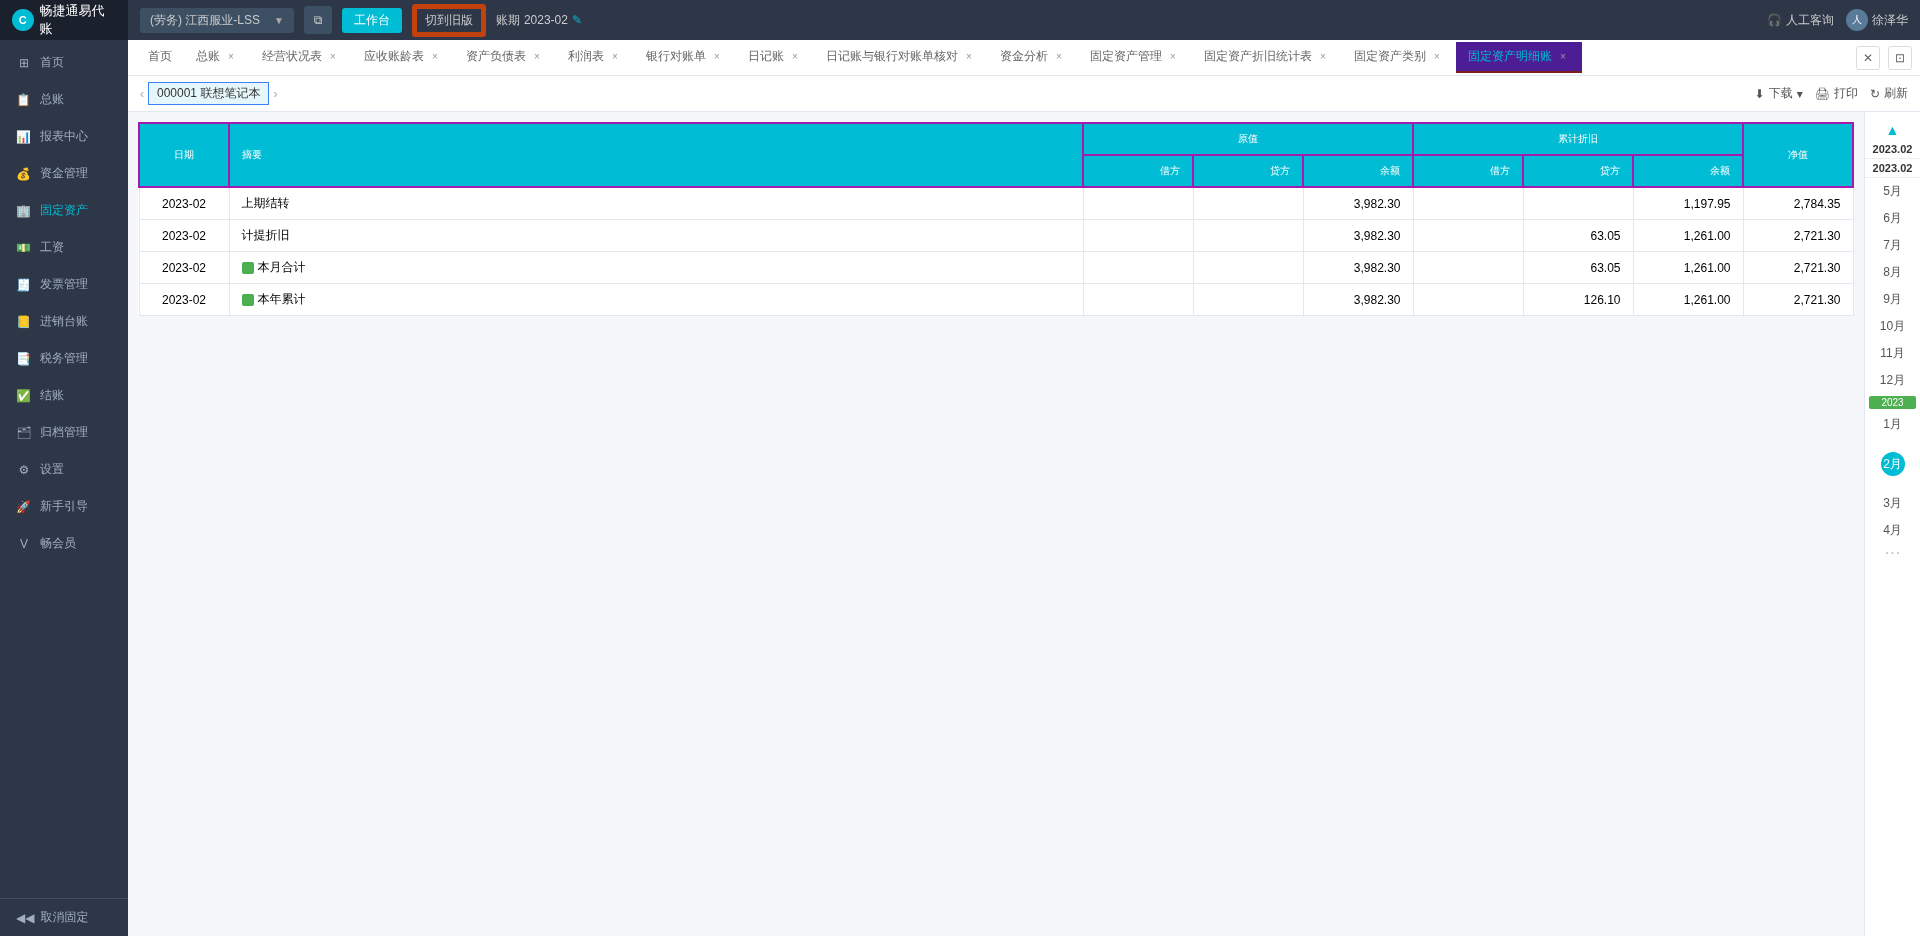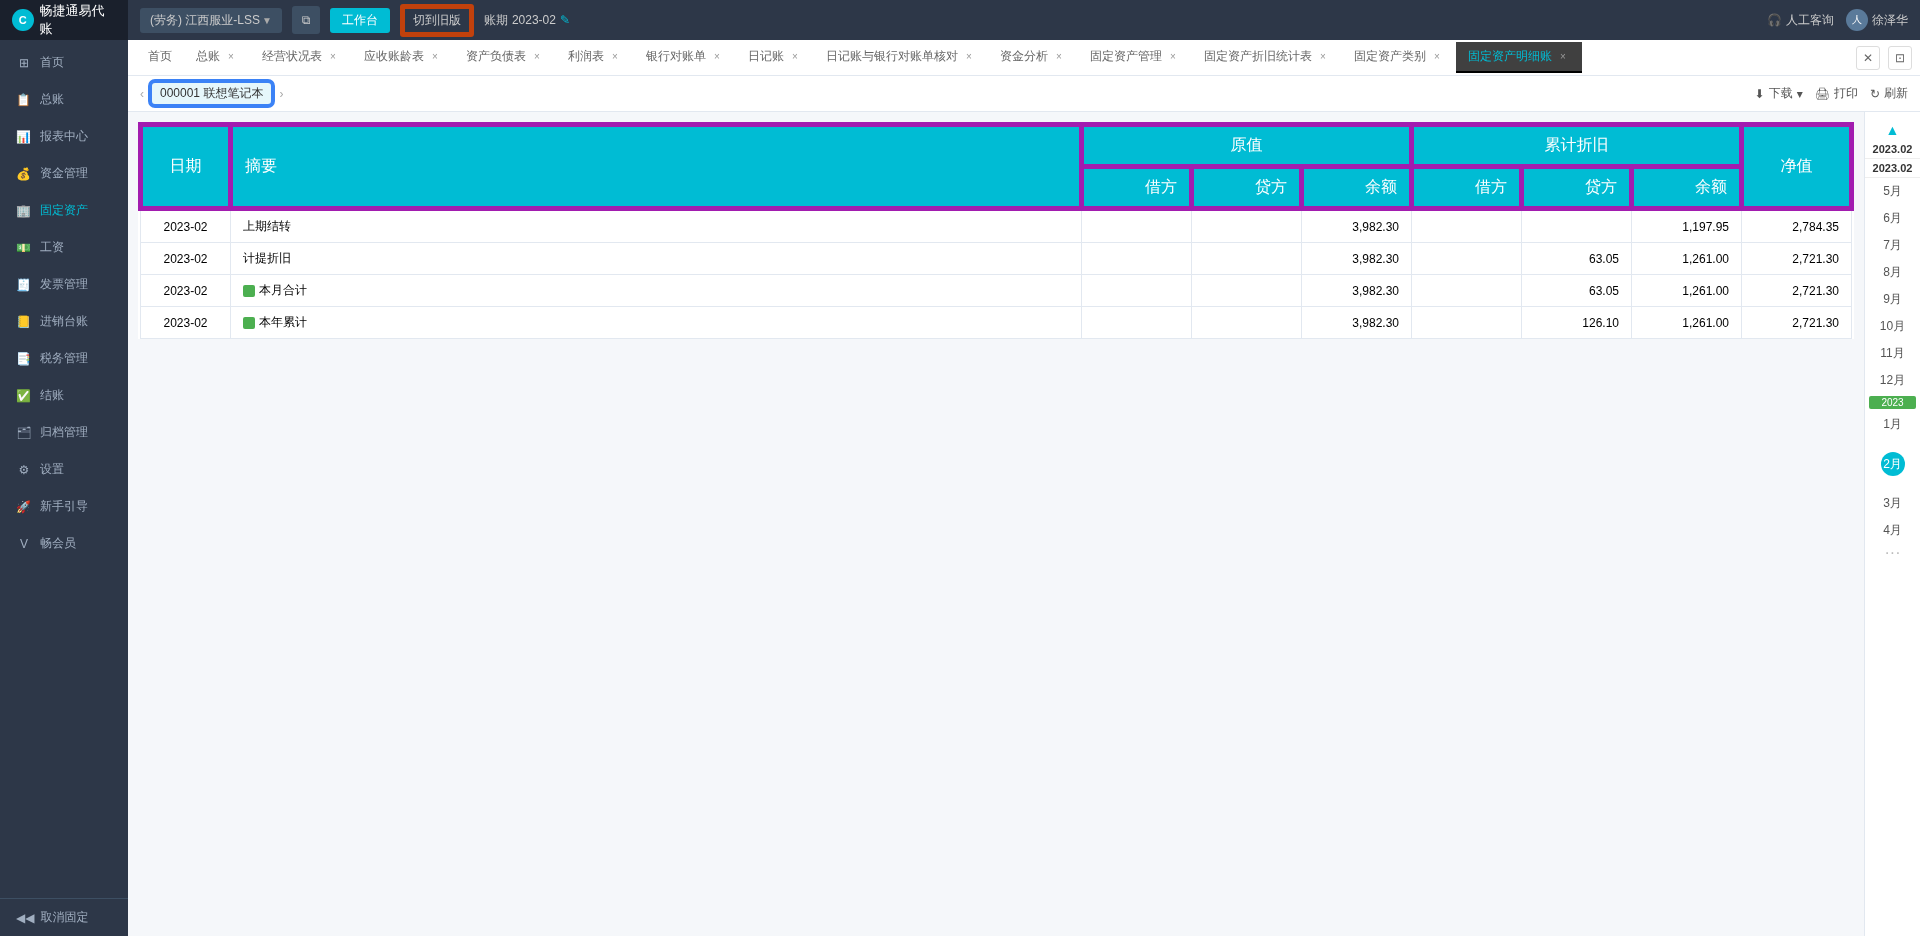--- a/index.html
+++ b/index.html
@@ -65,21 +65,21 @@
     .topbar {
       height: 40px;
       background: #2d3748;
       display: flex;
       align-items: center;
       padding: 0 12px;
       gap: 10px;
       flex-shrink: 0;
     }
     .topbar-company {
-      display: flex; align-items: center; gap: 2px;
+      display: flex; align-items: center; gap: 14px;
       color: #ccc; font-size: 12px;
       background: #3d4f63;
       padding: 4px 10px;
       border-radius: 3px;
       cursor: pointer;
     }
     .topbar-company-arrow { color: #aaa; font-size: 10px; }
     .topbar-icon-btn {
       width: 28px; height: 28px;
       background: #3d4f63;
@@ -140,22 +140,22 @@
       display: flex; align-items: center; gap: 4px;
       padding: 6px 12px;
       font-size: 12px;
       cursor: pointer;
       border-bottom: 2px solid transparent;
       color: #666;
       flex-shrink: 0;
     }
     .tab-item.active {
       color: #00bcd4;
-      border-bottom: 2px solid #000000;
-      background: #404040;
+      border-bottom: 2px solid #7f1d1d;
+      background: #4c1d95;
     }
     .tab-close {
       font-size: 10px; color: #999; cursor: pointer;
       width: 14px; height: 14px; display: flex; align-items: center; justify-content: center;
       border-radius: 50%;
     }
     .tabbar-right {
       margin-left: auto;
       display: flex; align-items: center; gap: 8px;
       flex-shrink: 0;
@@ -176,23 +176,23 @@
       gap: 8px;
       flex-shrink: 0;
       border-bottom: 1px solid #e2e8f0;
     }
     .breadcrumb-nav {
       display: flex; align-items: center; gap: 4px;
       font-size: 12px; color: #666;
     }
     .breadcrumb-item {
       background: #e6f7fb;
-      border: 4px solid #3b82f6;
+      border: 1px solid #3b82f6;
       padding: 2px 8px;
-      border-radius: 7px;
+      border-radius: 0;
       color: #333;
       font-size: 12px;
     }
     .breadcrumb-arrow { color: #aaa; }
     .sub-toolbar-right {
       margin-left: auto;
       display: flex; align-items: center; gap: 12px;
     }
     .toolbar-btn {
       display: flex; align-items: center; gap: 4px;
@@ -219,22 +219,22 @@
       width: 100%;
       border-collapse: collapse;
       background: white;
     }
     .data-table th {
       background: #00bcd4;
       color: white;
       padding: 8px 12px;
       text-align: center;
       font-weight: normal;
-      font-size: 16px;
-      border: 5px solid #a21caf;
+      font-size: 10px;
+      border: 2px solid #a21caf;
     }
     .data-table td {
       padding: 7px 12px;
       text-align: center;
       font-size: 12px;
       border: 1px solid #e2e8f0;
       background: white;
     }
     .data-table .col-date { width: 90px; }
     .data-table .col-desc { min-width: 200px; text-align: left; }

